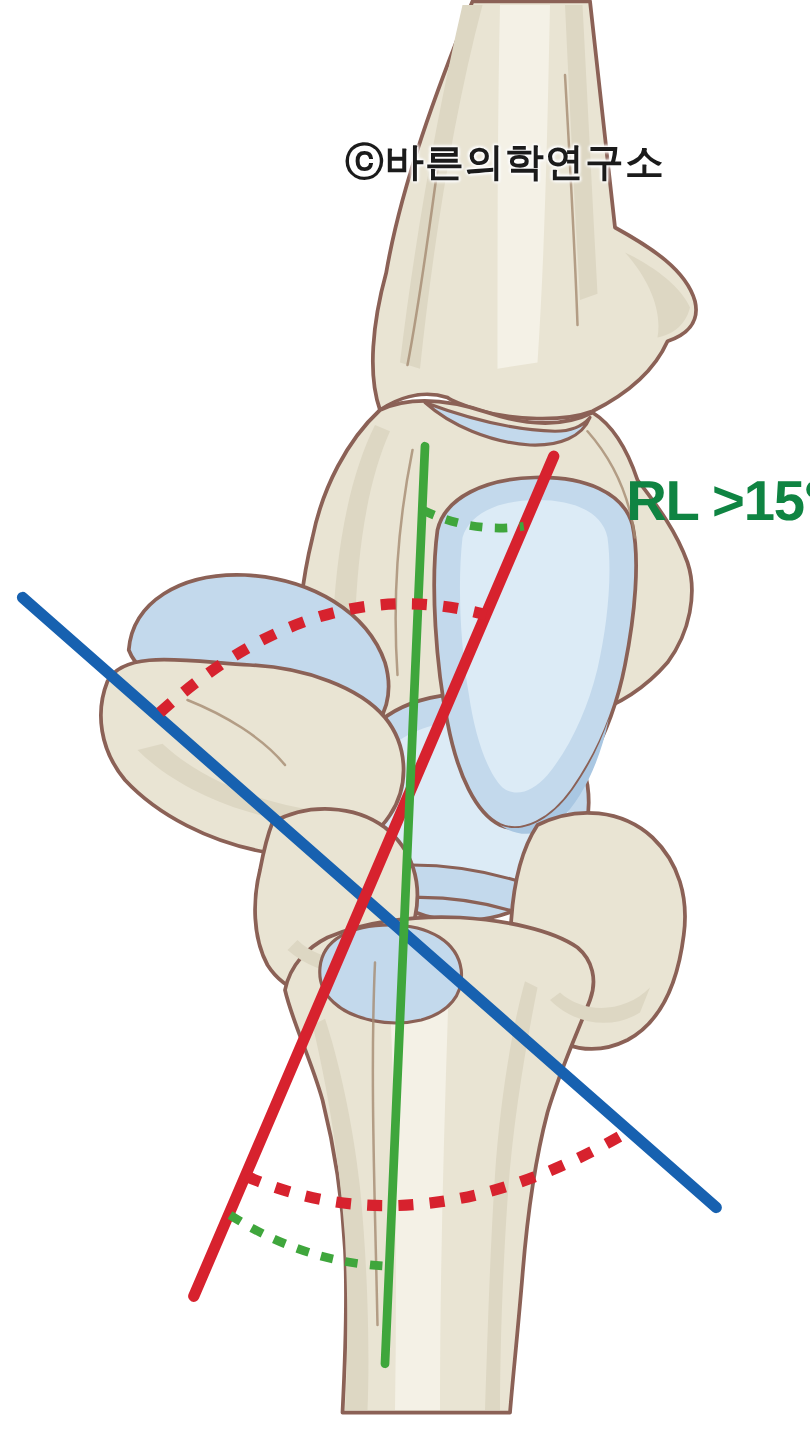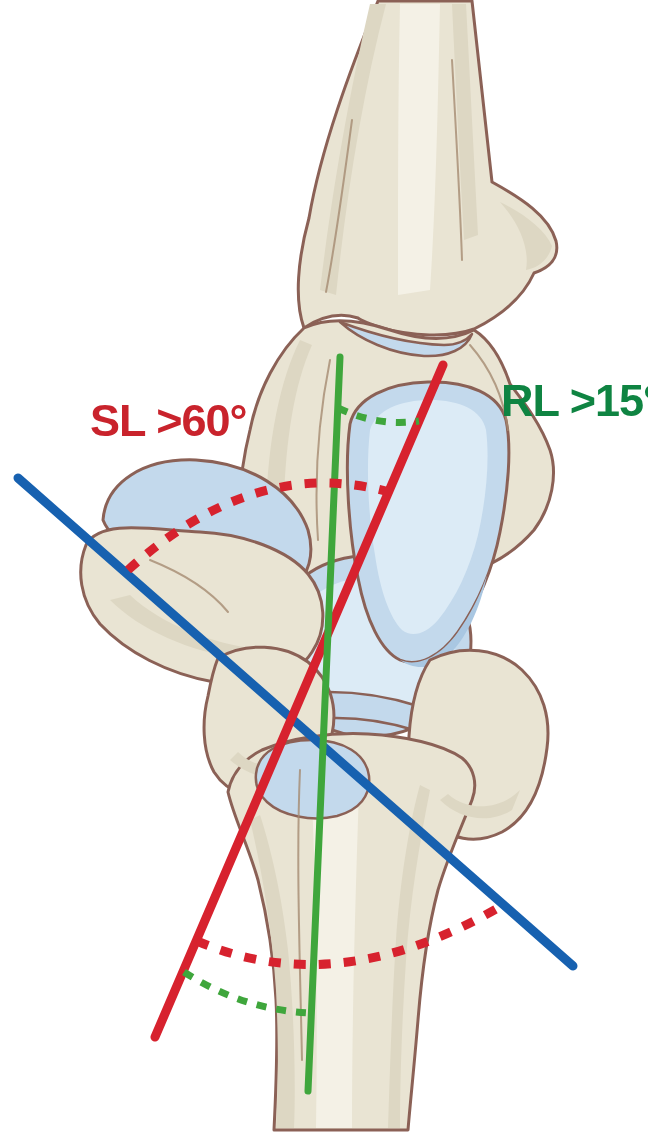--- a/index.html
+++ b/index.html
@@ -193,17 +193,17 @@
     </g>
 
     <g>
       <path class="arc" d="M 128,570 Q 255,455 389,492" stroke-width="9" stroke-dasharray="12 13" stroke="#d7222e"></path>
       <path class="arc" d="M 197,941 Q 338,1002 503,905" stroke-width="9" stroke-dasharray="12 13" stroke="#d7222e"></path>
       <path class="arc" d="M 338,408 Q 378,427 419,421" stroke-width="7" stroke-dasharray="10 10" stroke="#3fa63c"></path>
       <path class="arc" d="M 184,972 Q 243,1010 310,1013" stroke-width="7" stroke-dasharray="10 10" stroke="#3fa63c"></path>
     </g>
   </svg>
 
-
-  <div class="overlay-label sl-label">SL &gt;60°</div>
+  <div class="overlay-label watermark">ⓒ바른의학연구소</div>
+
 
   <div class="overlay-label rl-label">RL &gt;15°</div>
 </div>
 
 </body></html>

